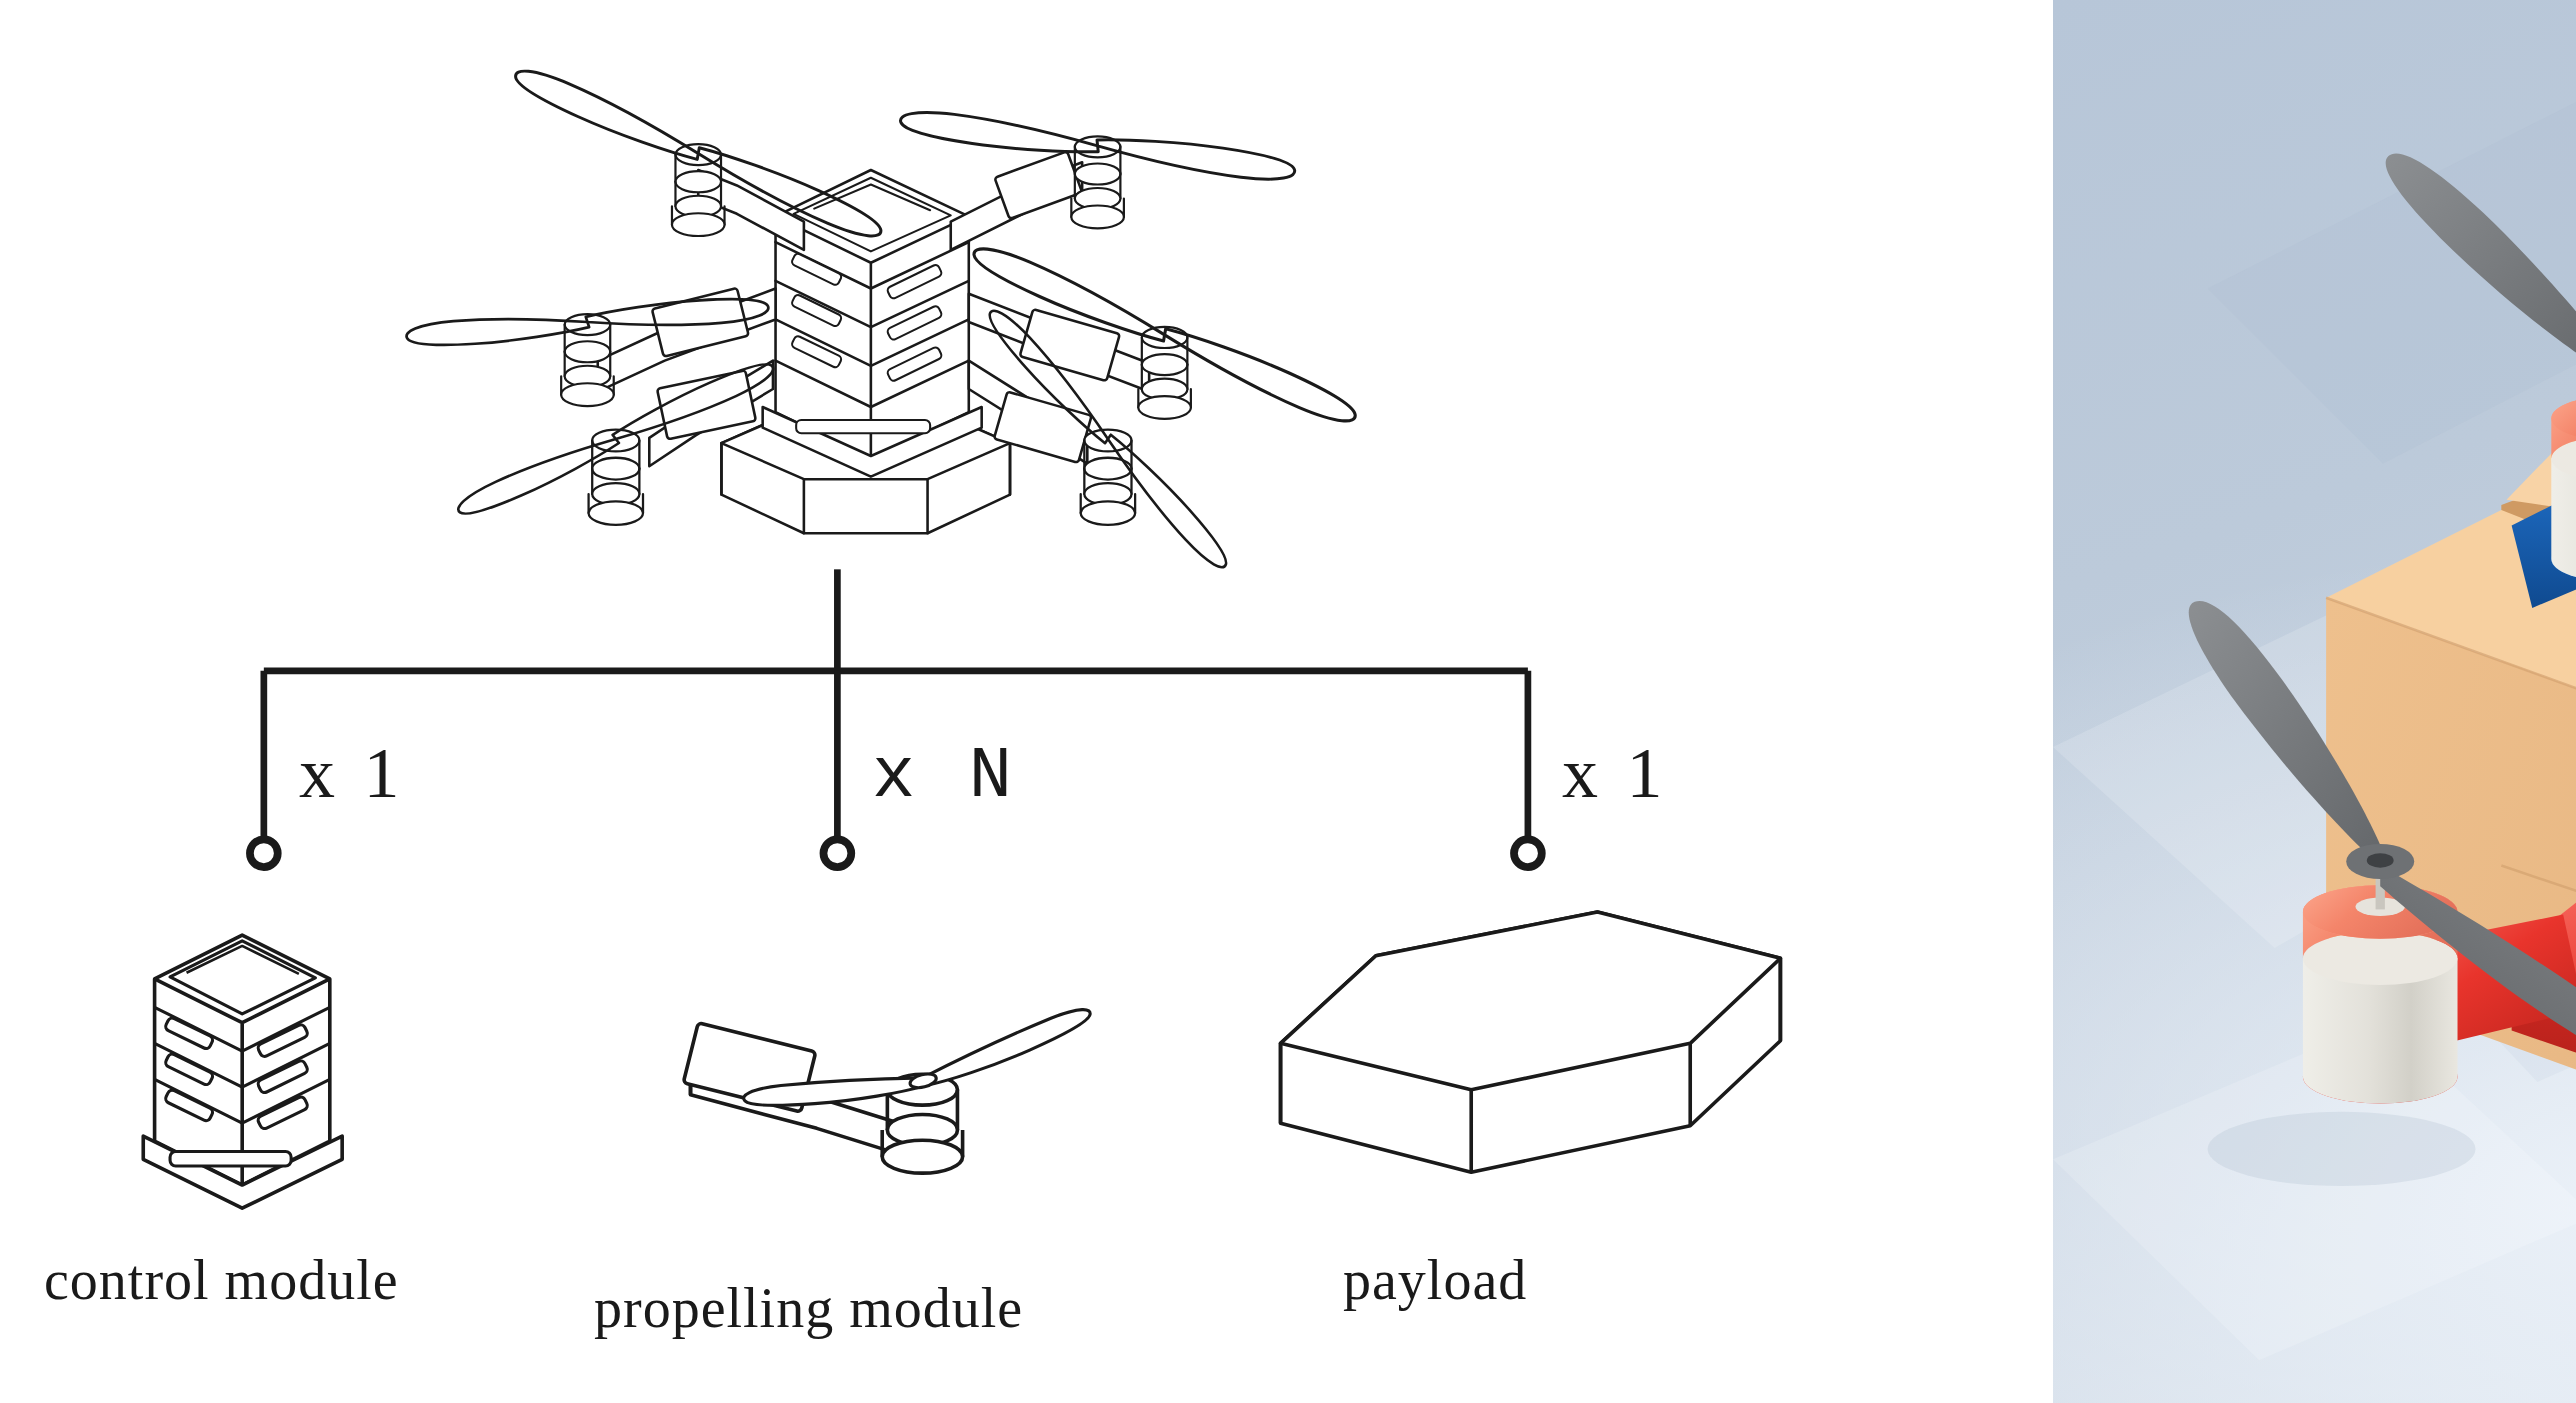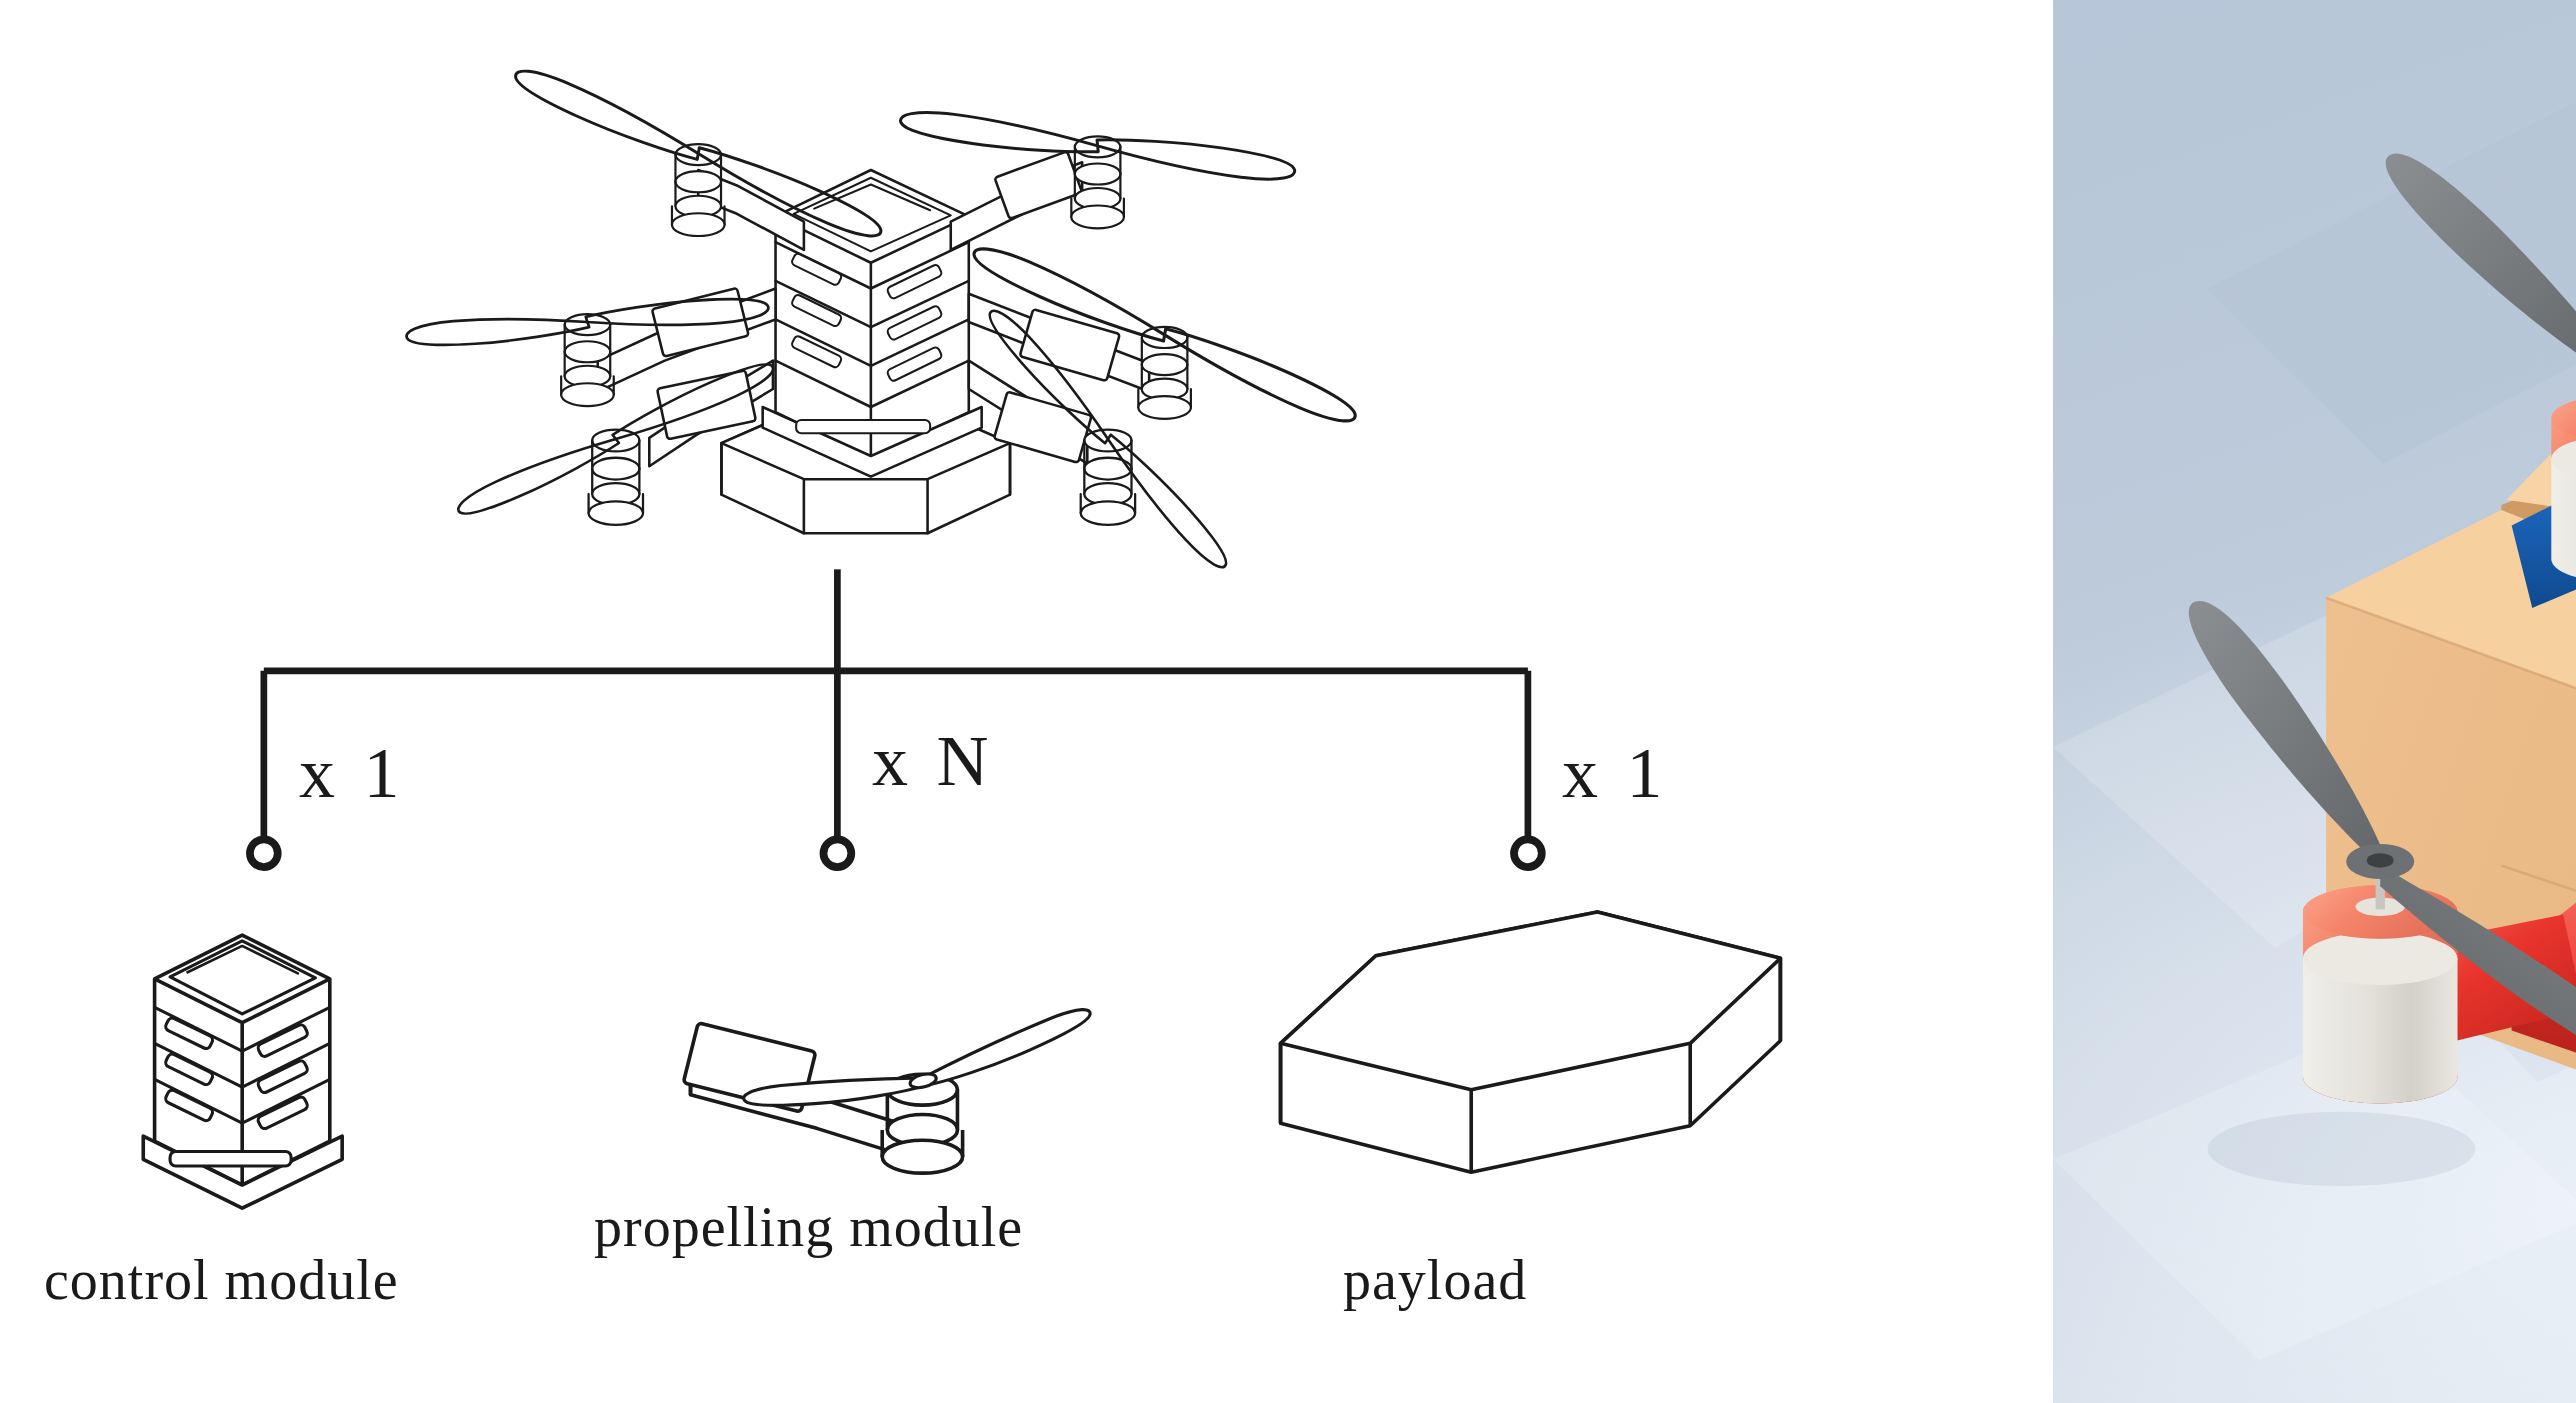--- a/index.html
+++ b/index.html
@@ -244,25 +244,25 @@
 
       <g stroke="#1a1a1a" fill="#ffffff" stroke-linejoin="round" stroke-width="7">
 
         <path d="M2485,2025 L2670,1855 L3100,1770 L3455,1860 L3455,2020 L3280,2185 L2855,2275 L2485,2180 Z" fill="#ffffff"></path>
         <path d="M2485,2025 L2670,1855 L3100,1770 L3455,1860 L3280,2025 L2855,2115 Z" fill="#ffffff"></path>
         <path d="M2485,2025 L2485,2180 M2855,2115 L2855,2275 M3280,2025 L3280,2185 M3455,1860 L3455,2020"></path>
       </g>
     </svg>
 
     <div class="tree-label qty-label" style="left:299px;  top:732px;">x 1</div>
-    <div class="tree-label qty-label" style="left:872px; top:720px;">x N</div>
+    <div class="tree-label qty-label" style="left:872px; top:736px;font-family:Liberation Mono, monospace;">x N</div>
     <div class="tree-label qty-label" style="left:1562px; top:732px;">x 1</div>
 
     <div class="tree-label module-caption" style="left:44px;  top:1248px;">control module</div>
-    <div class="tree-label module-caption" style="left:594px; top:1195px;">propelling module</div>
+    <div class="tree-label module-caption" style="left:594px; top:1276px;">propelling module</div>
     <div class="tree-label module-caption" style="left:1343px; top:1248px;">payload</div>
   </div>
 
   <div id="right-panel">
 
     <svg class="facets" viewBox="0 0 3821 2725" preserveAspectRatio="none">
       <g fill="#ffffff" opacity="0.30">
         <polygon points="0,1450 560,1180 980,1520 430,1840"></polygon>
         <polygon points="1220,2180 1980,1840 2460,2200 1700,2560"></polygon>
         <polygon points="2500,1350 3150,1050 3560,1420 2900,1720"></polygon>

